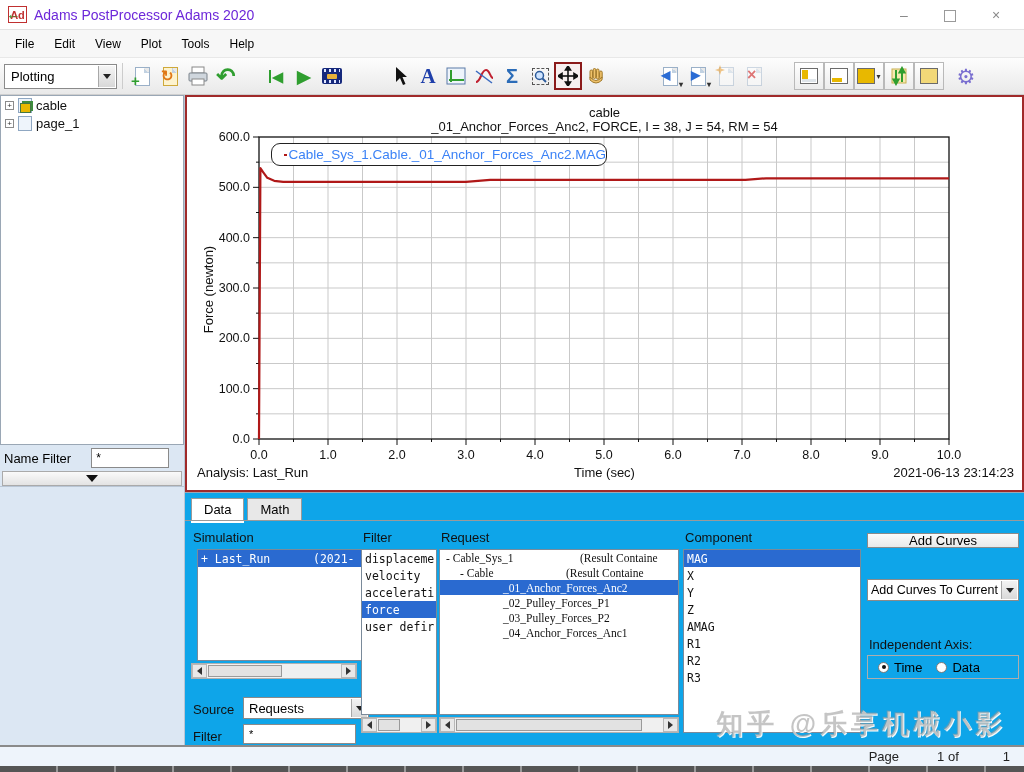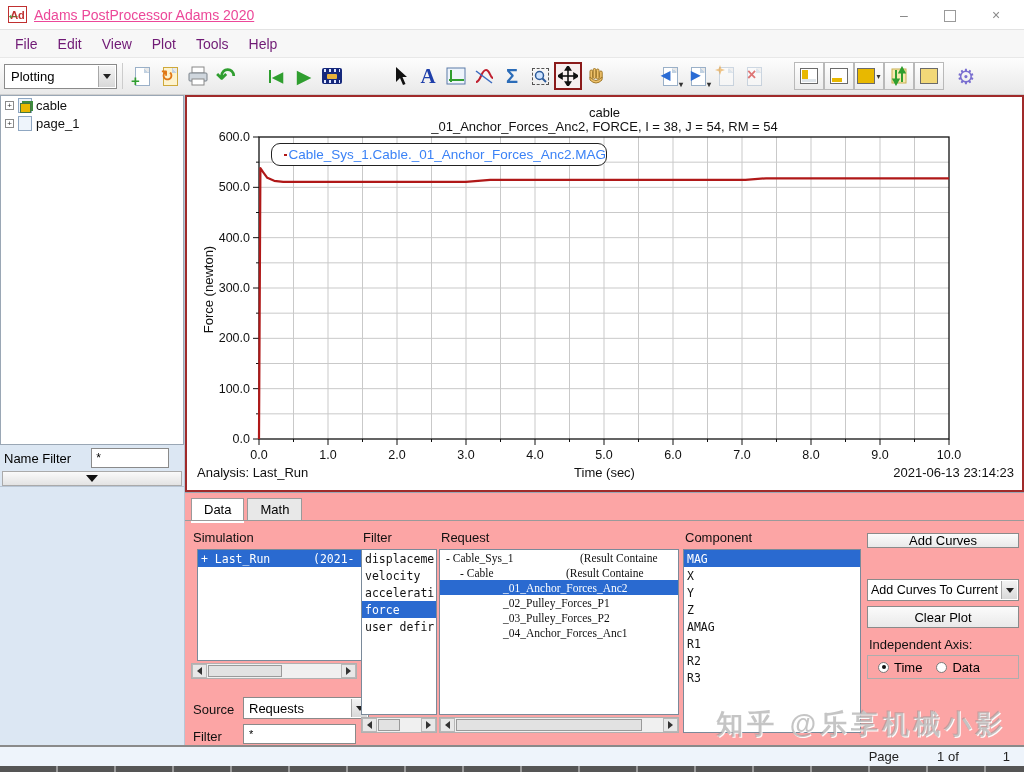--- a/index.html
+++ b/index.html
@@ -2,28 +2,28 @@
 <html><head>
 <meta charset="utf-8">
 <style>
   * { box-sizing: border-box; margin: 0; padding: 0; }
   html,body { width:1024px; height:772px; overflow:hidden; }
   body { font-family:"Liberation Sans", sans-serif; background:#f0f0f0; position:relative; font-size:13px; }
 
   
   .titlebar { height:30px; background:#ffffff; border-bottom:1px solid #e3e3e3; display:flex; align-items:center; padding:0 8px; }
   .applogo { width:19px; height:17px; border:1px solid #c03030; color:#c03030; background:#fff; font-size:11px; font-weight:bold; display:flex; align-items:center; justify-content:center; margin-right:7px; }
-  .apptitle { color:#ec4899; font-size:14px;text-decoration:underline; }
+  .apptitle { color:#6d28d9; font-size:14px; }
   .wincontrols { margin-left:auto; display:flex; gap:32px; padding-right:12px; color:#8a8a8a; font-size:14px; }
   .winbtn { width:16px; text-align:center; cursor:default; }
   .maxbtn { width:12px; height:12px; border:1px solid #9a9a9a; margin-top:3px; }
 
   
   .menubar { height:28px; background:#f7f7f7; display:flex; align-items:center; padding-left:6px; gap:2px; border-bottom:1px solid #e8e8e8; }
-  .menubar .mi { color:#701a75; padding:3px 9px; font-size:14px; }
+  .menubar .mi { color:#000000; padding:3px 9px; font-size:12px; }
 
   
   .toolbar { height:37px; background:linear-gradient(#fdfdfd,#e9e9e9); border-bottom:1px solid #cfcfcf; display:flex; align-items:center; padding:0 4px; }
   .combo { width:113px; height:25px; background:#fff; border:1px solid #8a8a8a; display:flex; align-items:center; position:relative; padding-left:6px; font-size:13px; }
   .combo .arrowbtn { position:absolute; right:1px; top:1px; bottom:1px; width:17px; background:linear-gradient(#f5f5f5,#d8d8d8); border-left:1px solid #a8a8a8; display:flex; align-items:center; justify-content:center; }
   .tri-d { width:0; height:0; border-left:4px solid transparent; border-right:4px solid transparent; border-top:5px solid #222; }
   .tsep { width:1px; height:26px; background:#cccccc; margin:0 5px; }
   .tbtn { width:28px; height:28px; display:flex; align-items:center; justify-content:center; position:relative; }
   .tbtn.active { border:2px solid #8b1a1a; background:#f7efef; }
   .tgap { width:22px; }
@@ -65,21 +65,21 @@
   .legend { position:absolute; left:84px; top:46px; width:336px; height:23px; border:1px solid #222; border-radius:9px; background:#fff; display:flex; align-items:center; padding-left:12px; }
   .legline { width:38px; height:2px; background:#b01818; margin-right:2px; }
   .legtext { color:#3b82f6; font-size:13.5px; }
   .ylab { position:absolute; left:6px; top:185px; transform:rotate(-90deg); transform-origin:center; font-size:13px; color:#111; width:110px; text-align:center; margin-left:-40px; }
   .plotfooter { position:absolute; top:368px; left:0; width:835px; display:flex; font-size:13px; color:#111; }
   .pf-left { position:absolute; left:10px; }
   .pf-center { position:absolute; left:0; width:835px; text-align:center; }
   .pf-right { position:absolute; right:8px; }
 
   
-  .dashboard { height:253px; background:#fca5a5; border-top:1px solid #9aa7b5; position:relative; }
+  .dashboard { height:253px; background:#0ea5e9; border-top:1px solid #9aa7b5; position:relative; }
   .tabstrip { position:absolute; top:4px; left:6px; display:flex; align-items:flex-end; height:24px; }
   .tab { padding:3px 12px 4px 12px; font-size:13px; border:1px solid #9a9a9a; border-bottom:none; background:#e8e8e8; margin-right:3px; }
   .tab.active { background:#fff; font-weight:normal; position:relative; top:0px; box-shadow:0 2px 0 #fff; }
   .collabel { position:absolute; font-size:13px; color:#111; }
   .listbox { position:absolute; background:#fff; border:1px solid #7a8a9a; overflow:hidden; font-family:"DejaVu Sans Mono", monospace; font-size:11.5px; }
   .lrow { white-space:nowrap; padding:1.5px 3px; color:#111; display:flex; }
   .lrow.sel { background:#2a6ad0; color:#fff; }
   .rq-n0 { display:inline-block; min-width:137px; }
   .rq-n1 { display:inline-block; min-width:123px; }
   .sim-n { display:inline-block; min-width:112px; }
@@ -534,21 +534,20 @@
         <span class="chk" style="vertical-align:-2px;"></span>
         <span style="margin-left:7px;">Surf</span>
       </div>
       <div class="btn" style="left:682px;top:40px;width:152px;height:15px;">Add Curves</div>
       <div class="combo2" style="left:682px;top:86px;width:152px;height:22px;padding-left:3px;">
         <span style="font-size:12.5px;">Add Curves To Current</span>
         <span class="arrowbtn2">
             <span class="tri-d"></span>
           </span>
       </div>
-      <div class="btn" style="left:682px;top:113px;width:152px;height:22px;">Clear Plot</div>
       <div class="collabel" style="left:684px;top:144px;">Independent Axis:</div>
       <div class="radiorow" style="left:682px;top:162px;width:152px;height:24px;">
         <span><span class="radio on"></span><span>Time</span></span>
         <span><span class="radio"></span><span>Data</span></span>
       </div>
     </div>
   </div>
 </div>
 
 <div class="statusbar">

